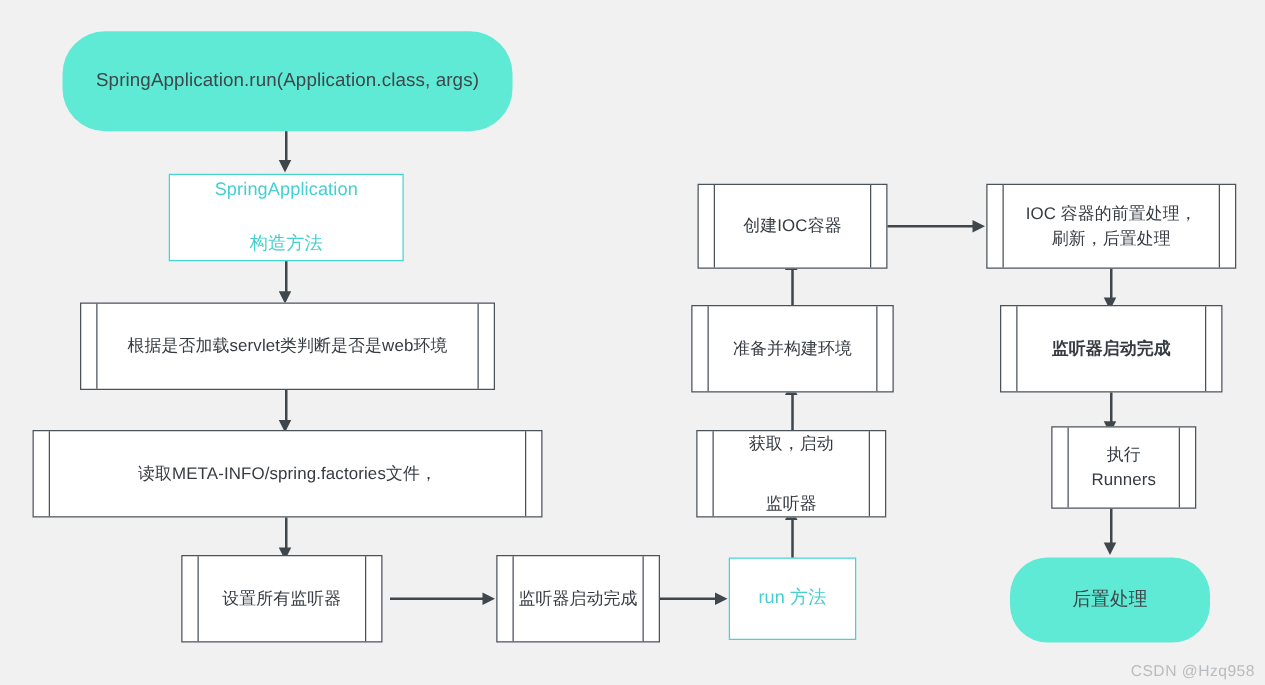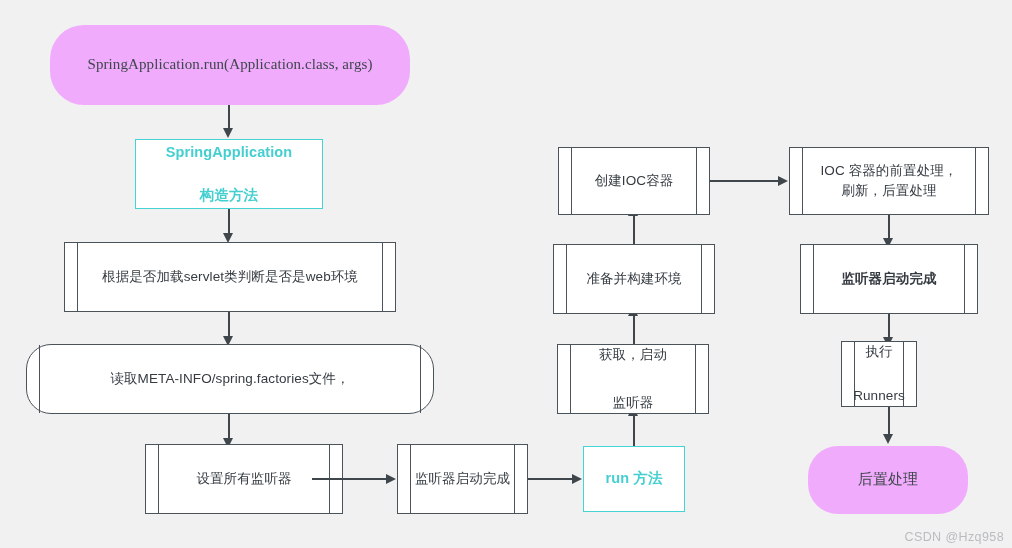--- a/index.html
+++ b/index.html
@@ -28,34 +28,33 @@
     justify-content: center;
     text-align: center;
     color: #353b41;
     font-size: 13.5px;
     line-height: 1.45;
     letter-spacing: 0.1px;
   }
 
   
   .terminator {
-    background: #f0abfc;
+    background: #5eead4;
     border-radius: 34px;
     border: none;
     color: #3f464c;
-    font-family: Liberation Serif, serif;
   }
   .terminator.small { border-radius: 30px; }
 
   
   .highlight {
     background: #ffffff;
     border: 1.6px solid #45d3d3;
     color: #45cfd0;
-    font-weight: bold;
+    font-weight: normal;
     gap: 22px;
   }
 
   
   .process {
     background: #ffffff;
     border: 1.4px solid #4a525a;
   }
   .process::before,
   .process::after {
@@ -137,28 +136,28 @@
   <div class="conn v" style="left:228px; top:209px; height:28px;"></div>
   <div class="arrowhead down" style="left:223px; top:233px;"></div>
 
   <div class="node process" style="left:64px; top:242px; width:332px; height:70px;">
     <span class="txt">根据是否加载servlet类判断是否是web环境</span>
   </div>
 
   <div class="conn v" style="left:228px; top:312px; height:28px;"></div>
   <div class="arrowhead down" style="left:223px; top:336px;"></div>
 
-  <div class="node process" style="left:26px; top:344px; width:408px; height:70px; flex-direction:column;border-radius:25px;">
+  <div class="node process" style="left:26px; top:344px; width:408px; height:70px; flex-direction:column;">
     <span class="txt">读取META-INFO/spring.factories文件，</span>
   </div>
 
   <div class="conn v" style="left:228px; top:414px; height:28px;"></div>
   <div class="arrowhead down" style="left:223px; top:438px;"></div>
 
-  <div class="node process" style="left:145px; top:444px; width:198px; height:70px;">
+  <div class="node process" style="left:145px; top:444px; width:161px; height:70px;">
     <span class="txt">设置所有监听器</span>
   </div>
 
   <div class="conn h" style="left:312px; top:478px; width:76px;"></div>
   <div class="arrowhead right" style="left:386px; top:474px;"></div>
 
   <div class="node process" style="left:397px; top:444px; width:131px; height:70px;">
     <span class="txt">监听器启动完成</span>
   </div>
 
@@ -202,21 +201,21 @@
   <div class="conn v" style="left:888px; top:215px; height:26px;"></div>
   <div class="arrowhead down" style="left:883px; top:238px;"></div>
 
   <div class="node process" style="left:800px; top:244px; width:178px; height:70px;font-weight:bold;">
     <span class="txt">监听器启动完成</span>
   </div>
 
   <div class="conn v" style="left:888px; top:314px; height:26px;"></div>
   <div class="arrowhead down" style="left:883px; top:337px;"></div>
 
-  <div class="node process" style="left:841px; top:341px; width:76px; height:66px; flex-direction:column;justify-content:space-between;">
+  <div class="node process" style="left:841px; top:341px; width:116px; height:66px; flex-direction:column;">
     <span class="txt">执行</span>
     <span class="txt">Runners</span>
   </div>
 
   <div class="conn v" style="left:888px; top:407px; height:30px;"></div>
   <div class="arrowhead down" style="left:883px; top:434px;"></div>
 
   <div class="node terminator small" style="left:808px; top:446px; width:160px; height:68px; font-size:15px;">
     <span class="txt">后置处理</span>
   </div>

